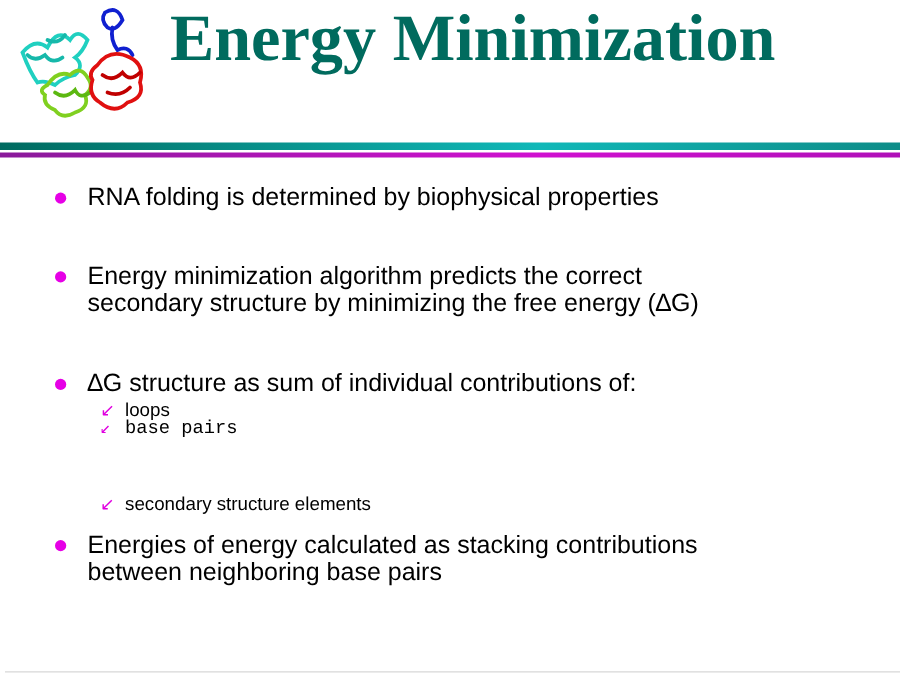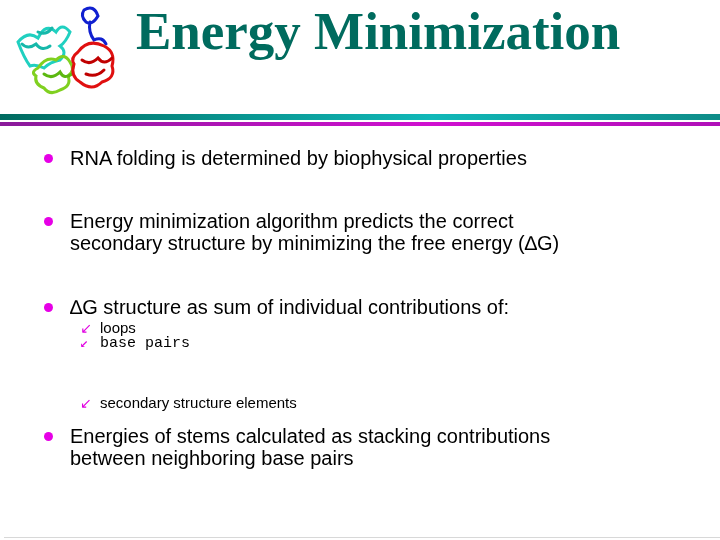--- a/index.html
+++ b/index.html
@@ -59,18 +59,18 @@
   </div>
   <div class="sub" style="top:334px;font-family:Liberation Mono, monospace;">
     <span class="arr">↙</span><span>base pairs</span>
   </div>
   <div class="sub" style="top:374px;margin-top:20px;">
     <span class="arr">↙</span><span>secondary structure elements</span>
   </div>
 
   <div class="b" style="top:425px;">
     <span class="dot"></span>
-    <span class="txt">Energies of stems calculated as stacking contributions</span>
+    <span class="txt">Energies of energy calculated as stacking contributions</span>
     <span class="txt" style="top:22px;">between neighboring base pairs</span>
   </div>
 </div>
 
 <div class="footer-line"></div>
 
 </body></html>

